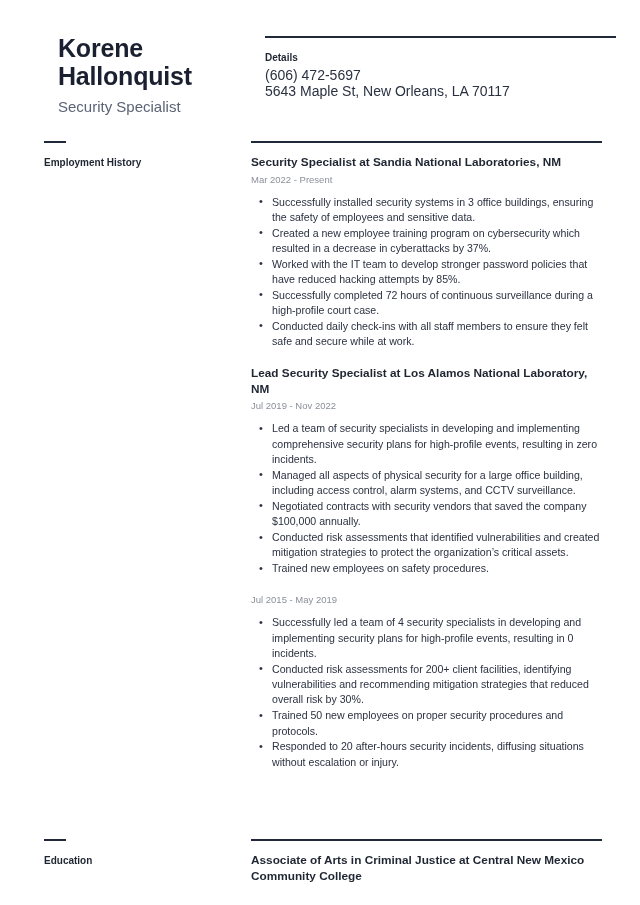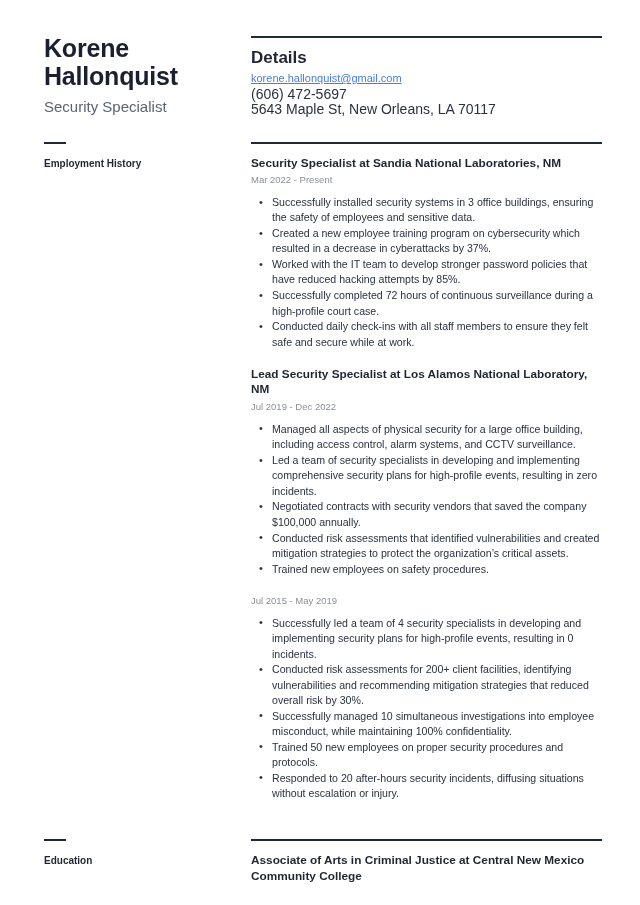--- a/index.html
+++ b/index.html
@@ -34,21 +34,21 @@
     width: 207px;
     flex: 0 0 207px;
     padding-right: 14px;
   }
   .col-right {
     flex: 1 1 auto;
     min-width: 0;
   }
 
   
-  .header-row { margin-top: 34px; }
+  .header-row { margin-top: 34px; margin-left: 14px; }
 
   .name {
     font-size: 25px;
     line-height: 28px;
     font-weight: bold;
     letter-spacing: -0.2px;
     color: #1a2030;
     margin: 0;
   }
   .job-title {
@@ -68,21 +68,21 @@
   }
   .rule-short {
     height: 2px;
     background: #20293a;
     width: 22px;
     margin: 0 0 11px 0;
   }
 
   
   .block-heading {
-    font-size: 17px;
+    font-size: 10px;
     line-height: 15px;
     font-weight: bold;
     color: #1f2632;
     margin: 0 0 3px 0;
   }
   .block-line {
     font-size: 14px;
     line-height: 15.5px;
     color: #2a3140;
   }
@@ -154,21 +154,20 @@
   <div class="row header-row">
     <div class="col-left">
       <div class="name">Korene Hallonquist</div>
       <div class="job-title">Security Specialist</div>
     </div>
     <div class="col-right">
       <div class="details-rule-wrap">
         <div class="rule-full"></div>
       </div>
       <div class="block-heading">Details</div>
-      <a class="email-link" href="#">korene.hallonquist@gmail.com</a>
       <div class="block-line">(606) 472-5697</div>
       <div class="block-line">5643 Maple St, New Orleans, LA 70117</div>
     </div>
   </div>
 
   <div class="row employment-row">
     <div class="col-left">
       <div class="rule-short"></div>
       <div class="section-label">Employment History</div>
     </div>
@@ -182,36 +181,35 @@
           <li>Successfully installed security systems in 3 office buildings, ensuring the safety of employees and sensitive data.</li>
           <li>Created a new employee training program on cybersecurity which resulted in a decrease in cyberattacks by 37%.</li>
           <li>Worked with the IT team to develop stronger password policies that have reduced hacking attempts by 85%.</li>
           <li>Successfully completed 72 hours of continuous surveillance during a high-profile court case.</li>
           <li>Conducted daily check-ins with all staff members to ensure they felt safe and secure while at work.</li>
         </ul>
       </div>
 
       <div class="entry">
         <div class="entry-title">Lead Security Specialist at Los Alamos National Laboratory, NM</div>
-        <div class="entry-date">Jul 2019 - Dec 2022</div>
+        <div class="entry-date">Jul 2019 - Nov 2022</div>
         <ul class="bullets">
+          <li>Led a team of security specialists in developing and implementing comprehensive security plans for high-profile events, resulting in zero incidents.</li>
           <li>Managed all aspects of physical security for a large office building, including access control, alarm systems, and CCTV surveillance.</li>
-          <li>Led a team of security specialists in developing and implementing comprehensive security plans for high-profile events, resulting in zero incidents.</li>
           <li>Negotiated contracts with security vendors that saved the company $100,000 annually.</li>
           <li>Conducted risk assessments that identified vulnerabilities and created mitigation strategies to protect the organization’s critical assets.</li>
           <li>Trained new employees on safety procedures.</li>
         </ul>
       </div>
 
       <div class="entry">
         <div class="entry-date">Jul 2015 - May 2019</div>
         <ul class="bullets">
           <li>Successfully led a team of 4 security specialists in developing and implementing security plans for high-profile events, resulting in 0 incidents.</li>
           <li>Conducted risk assessments for 200+ client facilities, identifying vulnerabilities and recommending mitigation strategies that reduced overall risk by 30%.</li>
-          <li>Successfully managed 10 simultaneous investigations into employee misconduct, while maintaining 100% confidentiality.</li>
           <li>Trained 50 new employees on proper security procedures and protocols.</li>
           <li>Responded to 20 after-hours security incidents, diffusing situations without escalation or injury.</li>
         </ul>
       </div>
     </div>
   </div>
 
   <div class="row education-row">
     <div class="col-left">
       <div class="rule-short"></div>

